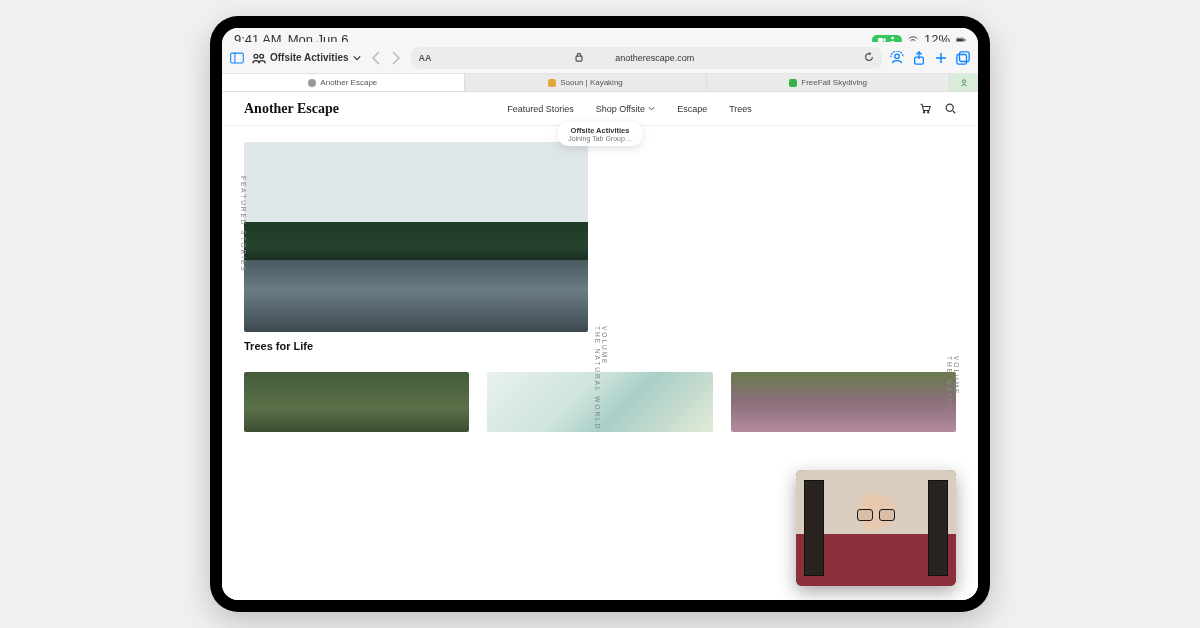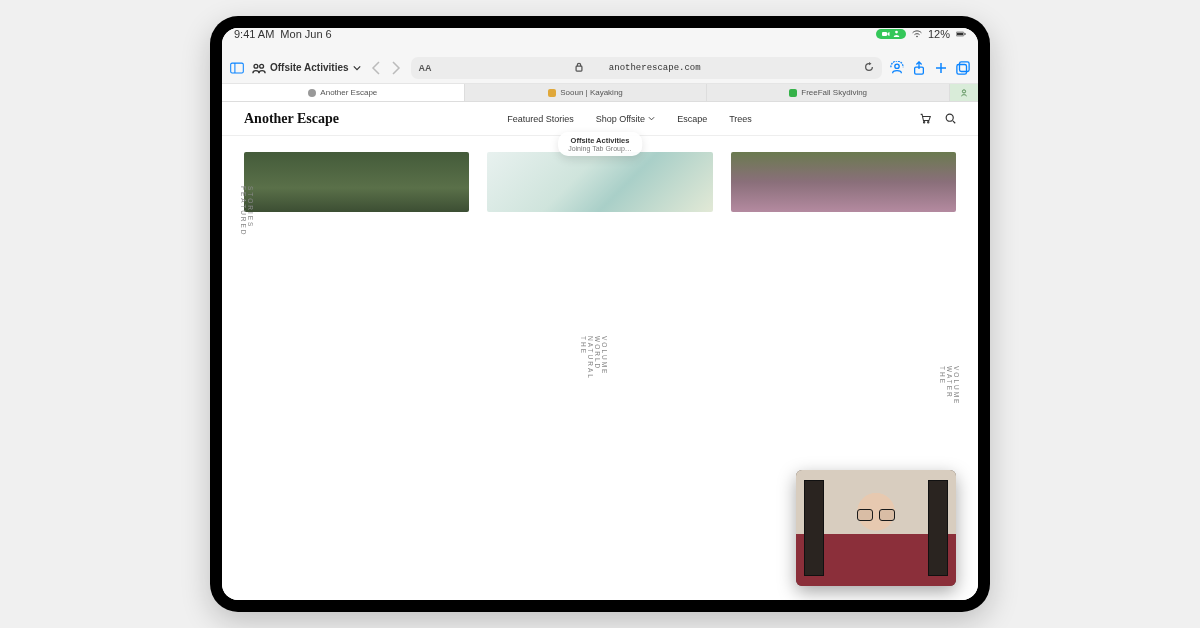--- a/index.html
+++ b/index.html
@@ -28,24 +28,24 @@
     background: #fff;
     border-radius: 16px;
     overflow: hidden;
     display: flex;
     flex-direction: column;
   }
   
   .status-bar {
     height: 14px;
     display: flex;
-    align-items: flex-end;
+    align-items: flex-start;
     justify-content: space-between;
-    padding: 12px 12px;
-    font-size: 11px;
+    padding: 4px 12px;
+    font-size: 13px;
     color: #333;
     background: #f6f6f6;
   }
   .status-left, .status-right { display: flex; align-items: center; gap: 6px; }
   .facetime-pill {
     background: #34c759;
     color: #fff;
     border-radius: 8px;
     padding: 1px 6px;
     display: flex; align-items: center; gap: 3px;
@@ -84,21 +84,21 @@
     border-radius: 7px;
     height: 22px;
     display: flex;
     align-items: center;
     padding: 0 8px;
     color: #555;
     font-size: 9px;
     gap: 4px;
   }
   .url-bar .aa { font-weight: 700; font-size: 9px; }
-  .url-bar .url-text { flex: 1; text-align: center; color: #333; font-family: Liberation Mono, monospace; }
+  .url-bar .url-text { flex: 1; text-align: center; color: #333; }
   .url-bar svg { width: 10px; height: 10px; stroke: #555; }
 
   
   .tab-bar {
     height: 18px;
     background: #eaeaea;
     display: flex;
     font-size: 8px;
     border-bottom: 1px solid #ddd;
   }
@@ -442,20 +442,24 @@
         </div>
       </div>
 
       <div class="page-body">
 
         <span class="side-label left">FEATURED STORIES</span>
         <span class="side-label mid">THE NATURAL WORLD VOLUME</span>
         <span class="side-label right">THE WATER VOLUME</span>
 
         <div class="grid">
+          <div class="card">
+            <div class="card-img img-trees"></div>
+            <div class="card-title">Trees for Life</div>
+          </div>
 
           <div class="mini-row">
             <div class="mini mini-forest"></div>
             <div class="mini mini-map"></div>
             <div class="mini mini-flowers"></div>
           </div>
         </div>
       </div>
 
       <div class="pip">

